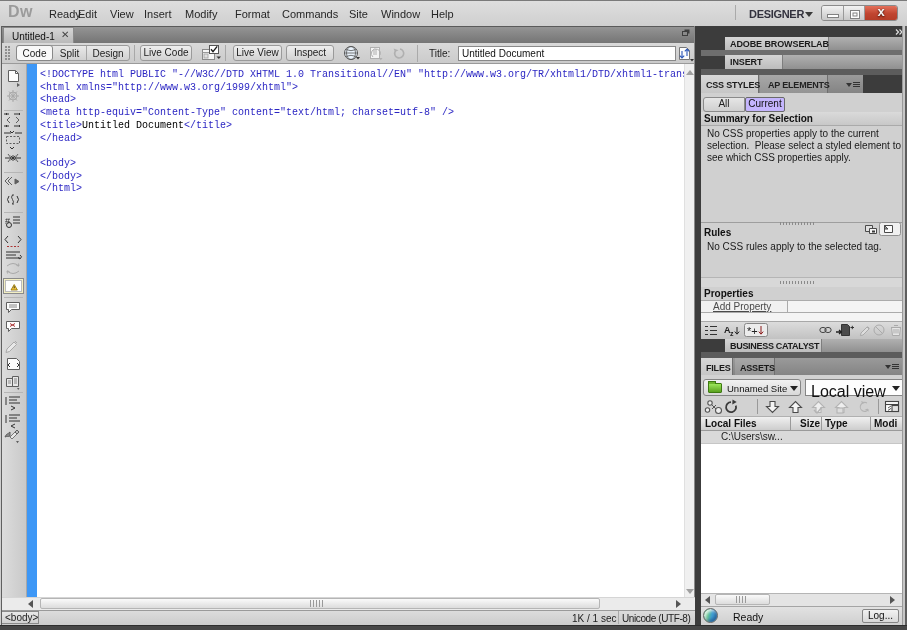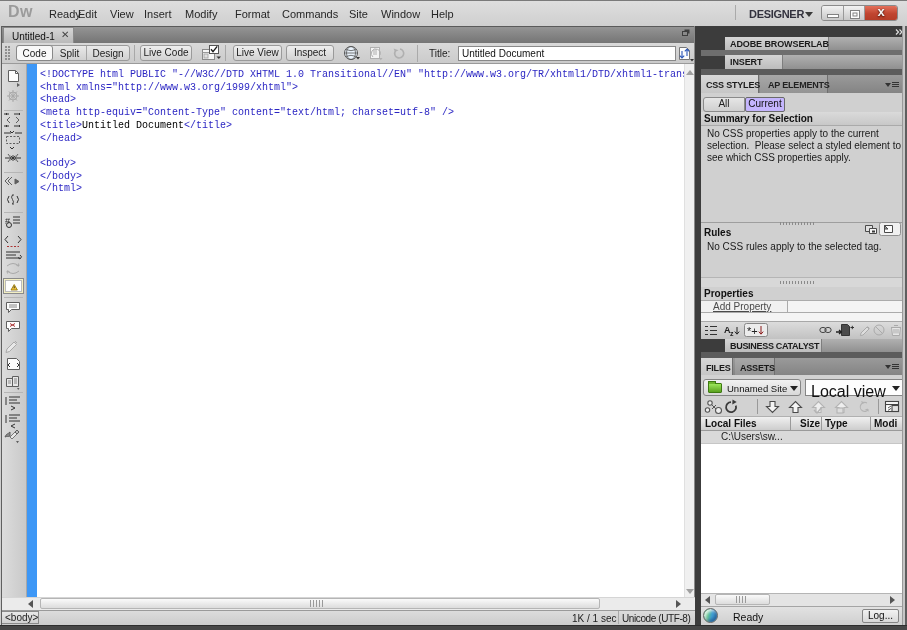--- a/index.html
+++ b/index.html
@@ -82,21 +82,21 @@
 .ptab { position:absolute; white-space:nowrap; height:100%; background:linear-gradient(#d5d5d5,#bcbcbc); border-right:1px solid #7e7e7e; font-size:9px; font-weight:bold; color:#1a1a1a; letter-spacing:-0.1px; padding:2px 6px 0 5px; }
 .pmenu { position:absolute; right:3px; top:4px; width:14px; height:7px; }
 .pmenu:before { content:""; position:absolute; left:7px; top:0px; width:7px; height:1px; background:#333; box-shadow:0 2px 0 #333, 0 4px 0 #333; }
 .pmenu:after { content:""; position:absolute; left:0; top:1px; border-left:3px solid transparent; border-right:3px solid transparent; border-top:4px solid #333; }
 
 #h-abl { top:37px; }
 #gap1 { left:701px; top:50px; width:201px; height:6px; background:#6e6e6e; }
 #h-insert { top:55px; height:14px; }
 #gap2 { left:701px; top:69px; width:201px; height:6px; background:#5c5c5c; }
 
-#csstabs { left:701px; top:75px; width:201px; height:18px; background:linear-gradient(#9a9a9a,#848484); }
+#csstabs { left:701px; top:75px; width:162px; height:18px; background:linear-gradient(#9a9a9a,#848484); }
 .ctab { position:absolute; white-space:nowrap; top:0; height:18px; font-size:9px; font-weight:bold; color:#1a1a1a; letter-spacing:-0.2px; padding:5px 6px 0 5px; }
 #ct1 { left:0; background:linear-gradient(#d8d8d8,#c6c6c6); border-right:1px solid #6f6f6f; width:58px; }
 #ct2 { left:59px; background:linear-gradient(#a8a8a8,#949494); border-right:1px solid #6f6f6f; width:68px; color:#222;padding-left:8px; }
 
 #cssbody { left:701px; top:93px; width:201px; height:246px; background:#d0d0d0; }
 #allcur { left:703px; top:97px; height:15px; }
 #b-all { position:absolute; left:0; top:0; width:42px; height:15px; background:linear-gradient(#e6e6e6,#cfcfcf); border:1px solid #8a8a8a; border-radius:3px 0 0 3px; font-size:10px; color:#222; text-align:center; }
 #b-cur { position:absolute; left:42px; top:0; width:40px; height:15px; background:#c4b5fd; border:1px solid #6a6a6a; border-radius:2px; font-size:10px; color:#111; text-align:center; }
 #sumbar { left:701px; top:112px; width:201px; height:14px; background:linear-gradient(#dadada,#c8c8c8); border-bottom:1px solid #aaa; }
 #sumtext { left:704px; top:113px; font-size:10px; font-weight:bold; color:#111; }

